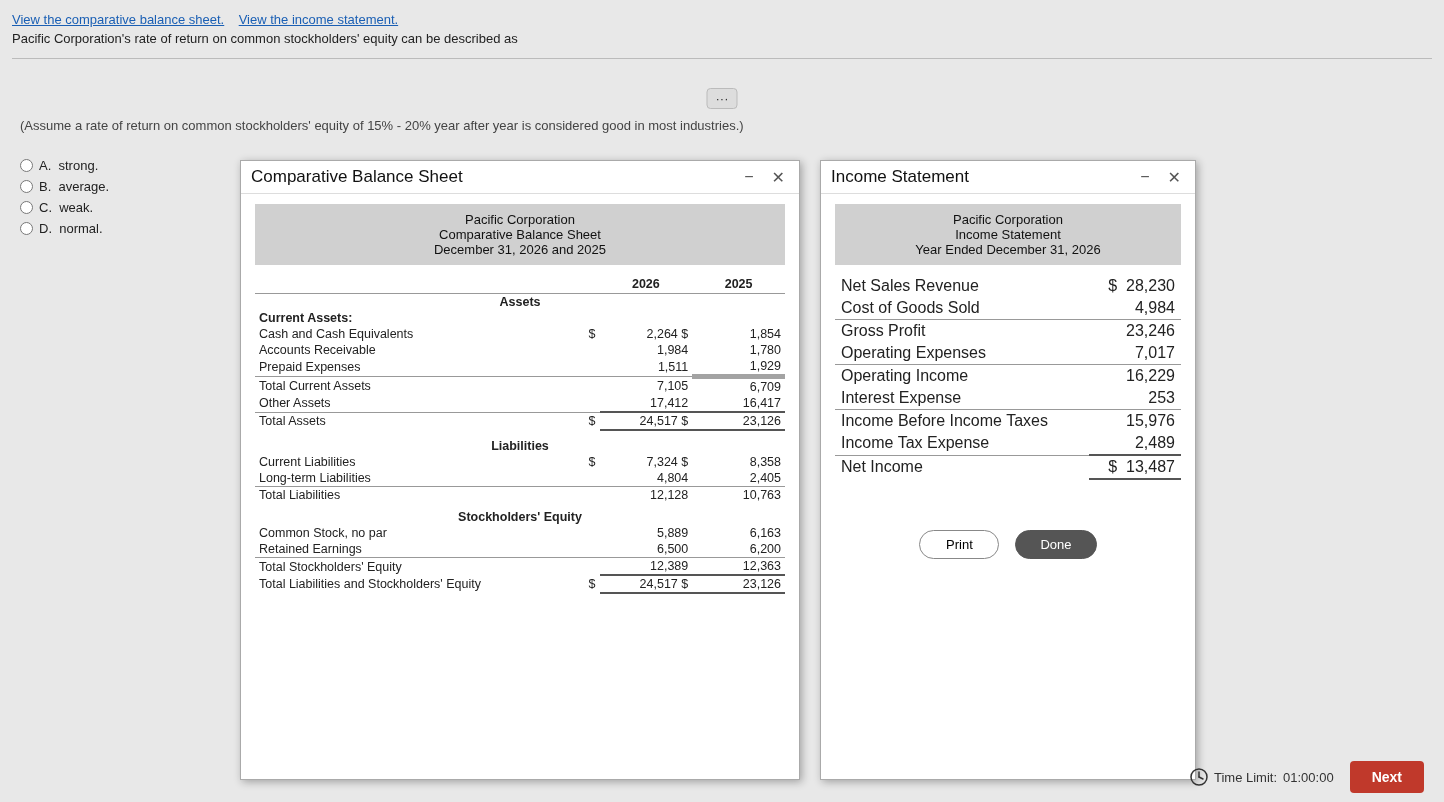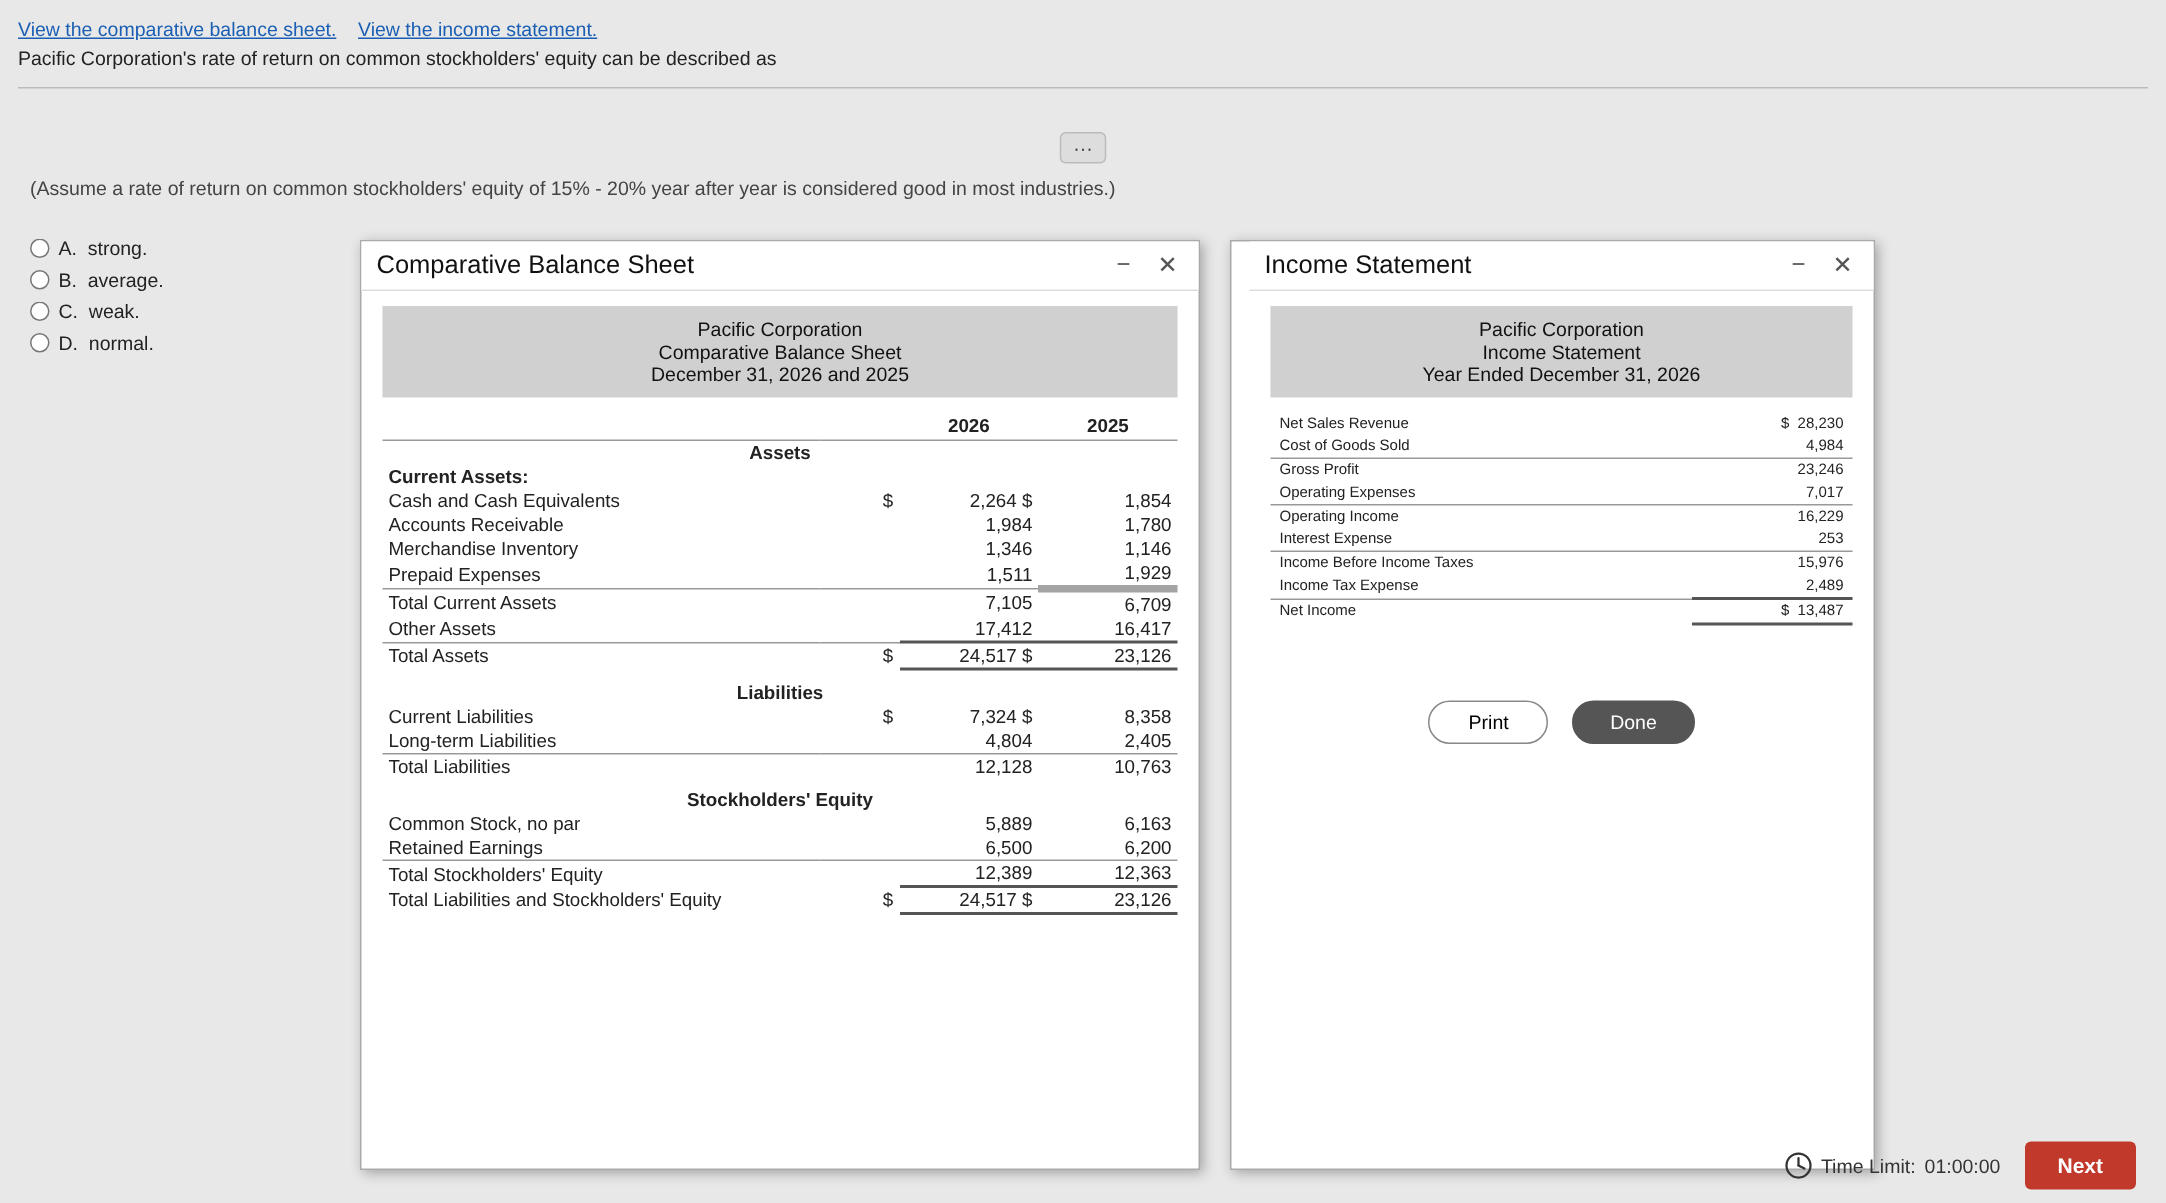--- a/index.html
+++ b/index.html
@@ -156,28 +156,27 @@
     .indent1 { padding-left: 20px; }
     .indent2 { padding-left: 36px; }
 
     .val-col {
       text-align: right;
       min-width: 60px;
     }
 
     
     .income-modal {
-      width: 430px;
-      padding-left: 12px;
+      width: 376px;
     }
 
     .is-table {
       width: 100%;
       border-collapse: collapse;
-      font-size: 10px;
+      font-size: 16px;
     }
 
     .is-table td {
       padding: 2px 6px;
     }
 
     .is-table .val-right {
       text-align: right;
     }
 
@@ -340,26 +339,20 @@
             <td class="val-col">2,264 $</td>
             <td class="val-col">1,854</td>
           </tr>
           <tr>
             <td class="indent2">Accounts Receivable</td>
             <td></td>
             <td class="val-col">1,984</td>
             <td class="val-col">1,780</td>
           </tr>
           <tr>
-            <td class="indent2">Merchandise Inventory</td>
-            <td></td>
-            <td class="val-col">1,346</td>
-            <td class="val-col">1,146</td>
-          </tr>
-          <tr>
             <td class="indent2" style="border-bottom:1px solid #999;">Prepaid Expenses</td>
             <td style="border-bottom:1px solid #999;"></td>
             <td class="val-col" style="border-bottom:1px solid #999;">1,511</td>
             <td class="val-col" style="border-bottom:5px solid #a3a3a3;">1,929</td>
           </tr>
           <tr>
             <td class="indent1">Total Current Assets</td>
             <td></td>
             <td class="val-col">7,105</td>
             <td class="val-col">6,709</td>

